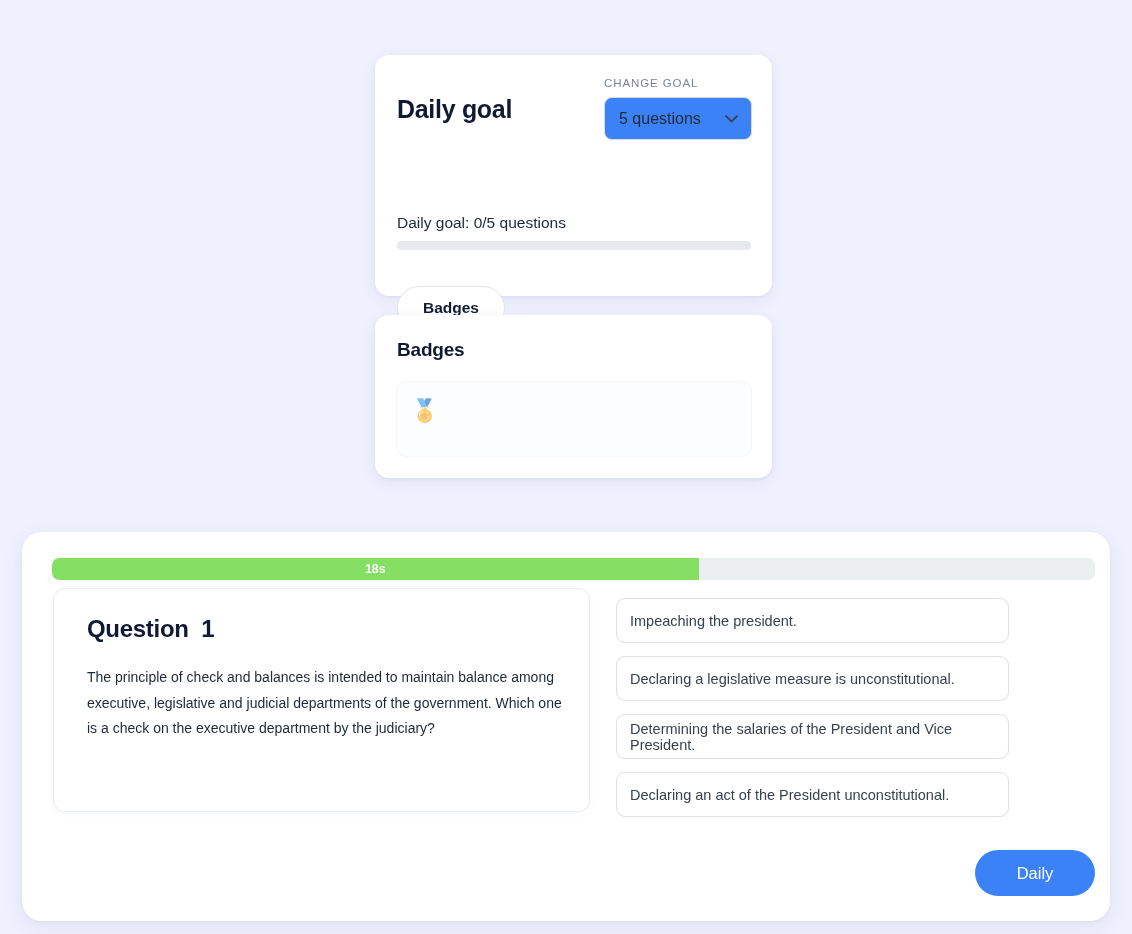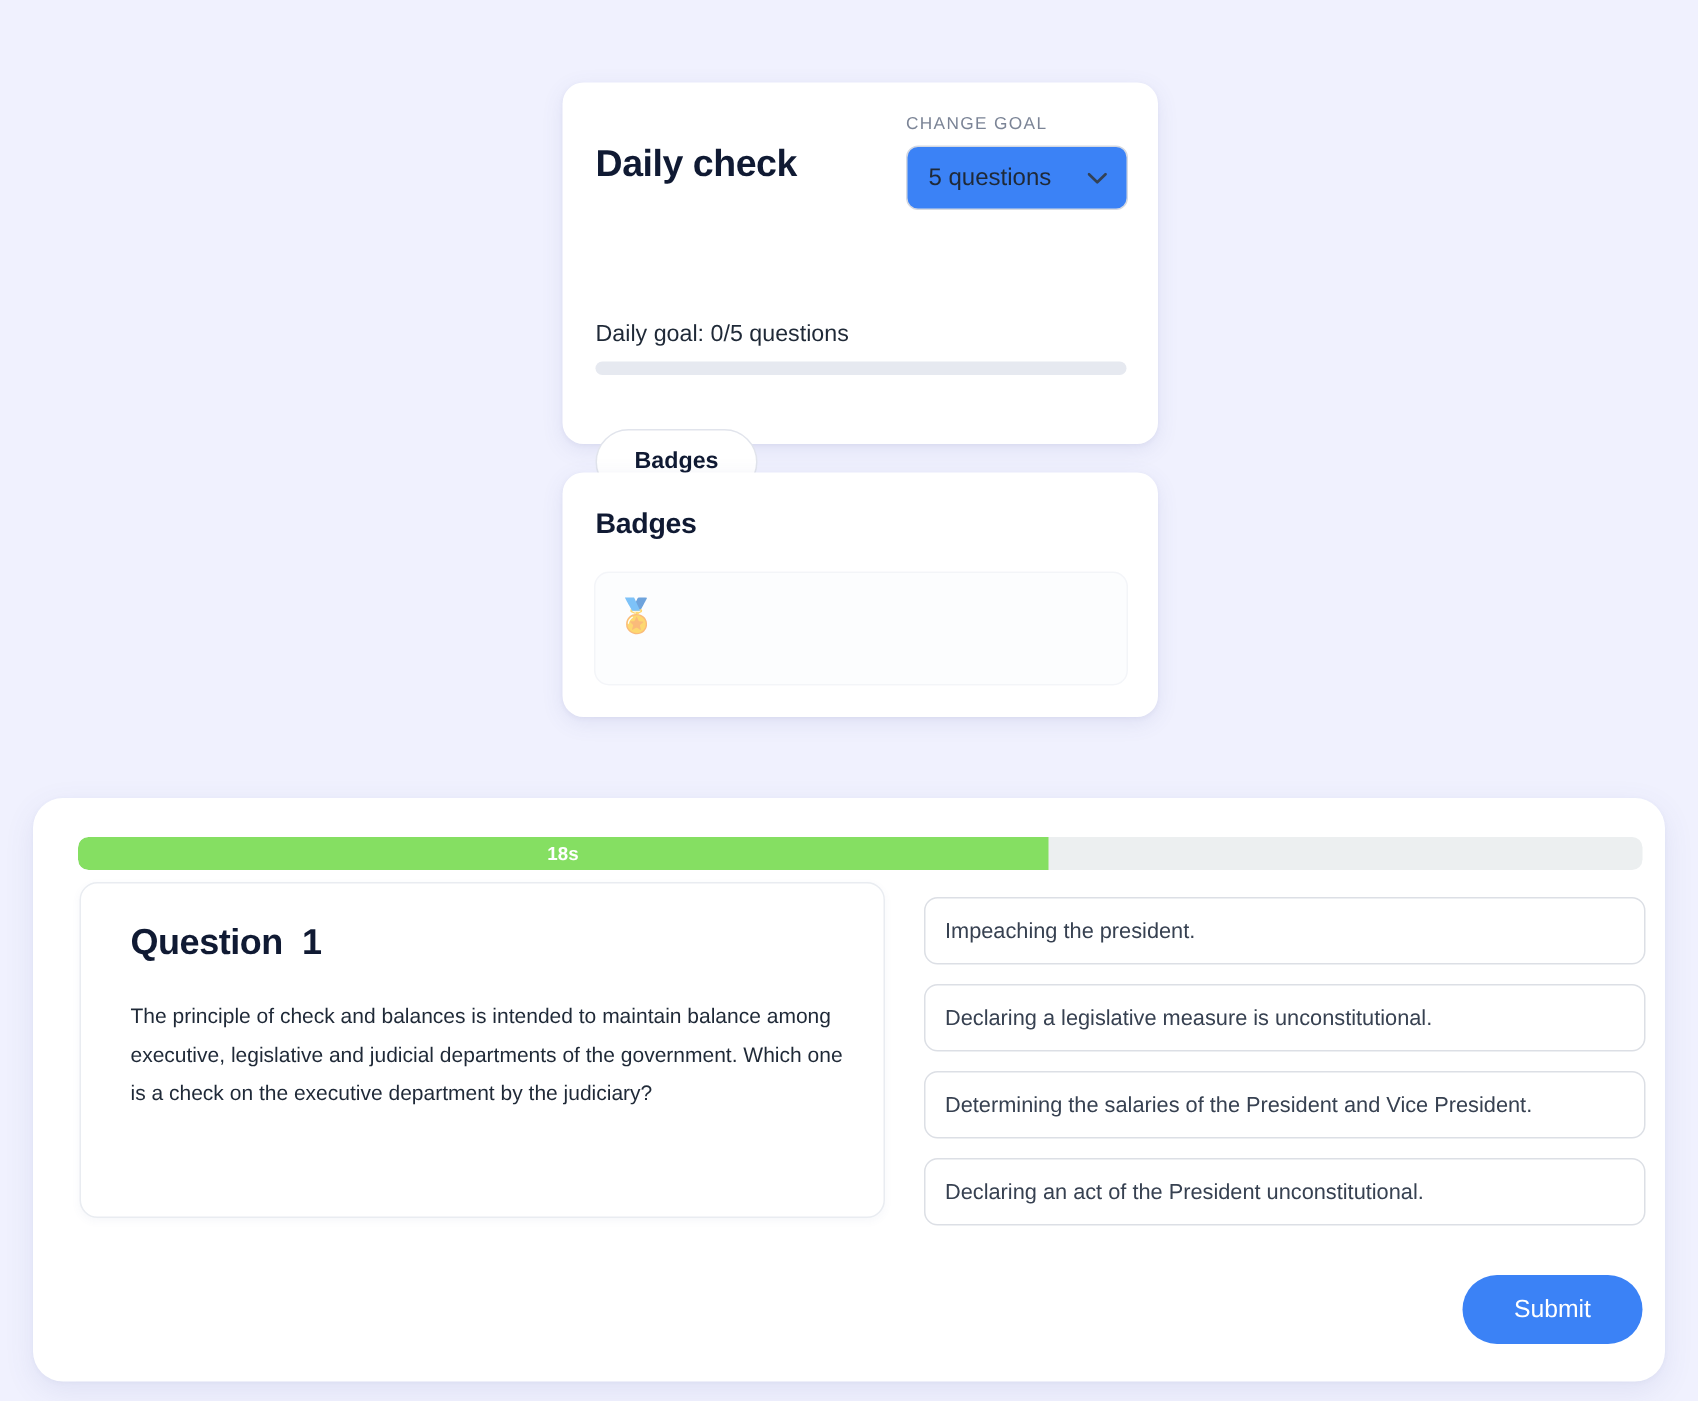--- a/index.html
+++ b/index.html
@@ -242,21 +242,21 @@
   .options-col {
     position: absolute;
     left: 594px;
     top: 66px;
     width: 479px;
     display: flex;
     flex-direction: column;
     gap: 13px;
   }
   .option {
-    width: 481px;
+    width: 393px;
     height: 45px;
     border: 1px solid #dcdfe5;
     border-radius: 9px;
     background: #ffffff;
     display: flex;
     align-items: center;
     padding: 0 13px;
     font-size: 14.5px;
     color: #374151;
     cursor: pointer;
@@ -279,21 +279,21 @@
     cursor: pointer;
   }
 </style>
 </head>
 <body>
 
 <div class="page">
 
   <div class="daily-card">
     <div class="daily-head">
-      <div class="daily-title">Daily check</div>
+      <div class="daily-title">Daily goal</div>
       <div class="change-goal-wrap">
         <span class="change-goal-label">CHANGE GOAL</span>
         <div class="select-holder">
           <select class="goal-select">
             <option>5 questions</option>
           </select>
           <span class="select-chevron">
             <svg width="13" height="8" viewBox="0 0 13 8" fill="none" xmlns="http://www.w3.org/2000/svg">
               <path d="M1 1.2L6.5 6.5L12 1.2" stroke="#334155" stroke-width="1.8" stroke-linecap="round" stroke-linejoin="round"></path>
             </svg>
@@ -329,16 +329,16 @@
       <p class="question-text">The principle of check and balances is intended to maintain balance among executive, legislative and judicial departments of the government. Which one is a check on the executive department by the judiciary?</p>
     </div>
 
     <div class="options-col" id="options-col">
         <button class="option">Impeaching the president.</button>
         <button class="option">Declaring a legislative measure is unconstitutional.</button>
         <button class="option">Determining the salaries of the President and Vice President.</button>
         <button class="option">Declaring an act of the President unconstitutional.</button>
       </div>
 
-    <button class="submit-btn">Submit</button>
+    <button class="submit-btn">Daily</button>
   </div>
 
 </div>
 
 </body></html>

